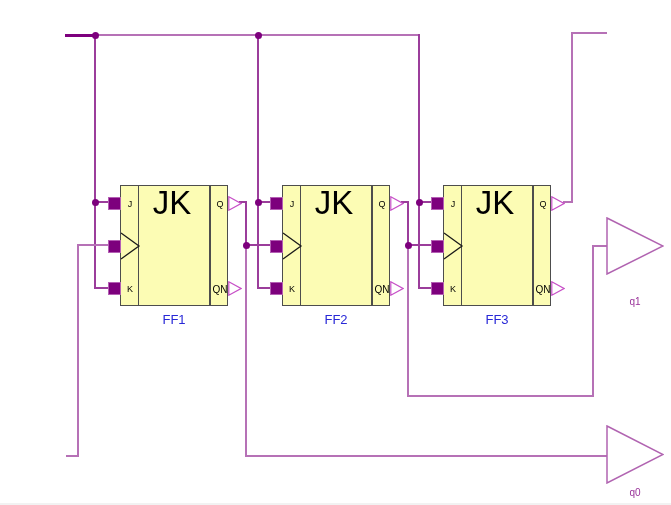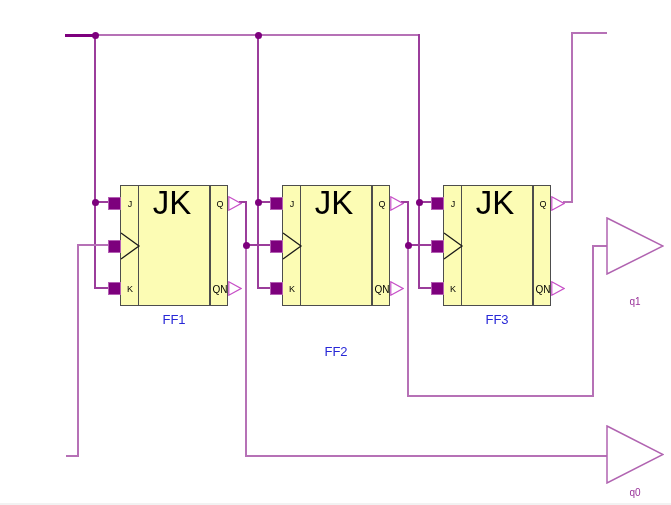--- a/index.html
+++ b/index.html
@@ -121,21 +121,21 @@
       <div class="pin-sq" style="left: -13px; top: 11px; background: rgb(125, 0, 125); border: 1px solid rgb(180, 95, 180);"></div>
       <div class="pin-sq" style="left: -13px; top: 54px; background: rgb(125, 0, 125); border: 1px solid rgb(180, 95, 180);"></div>
       <div class="pin-sq" style="left: -13px; top: 96px; background: rgb(125, 0, 125); border: 1px solid rgb(180, 95, 180);"></div>
       <svg class="mini-out" style="left:106.5px; top:10px;" viewBox="0 0 14 15">
         <polygon points="0.8,0.8 13,7.5 0.8,14.2" fill="#ffffff" stroke="#C750C7" stroke-width="1.2"></polygon>
       </svg>
       <svg class="mini-out" style="left:106.5px; top:95px;" viewBox="0 0 14 15">
         <polygon points="0.8,0.8 13,7.5 0.8,14.2" fill="#ffffff" stroke="#C750C7" stroke-width="1.2"></polygon>
       </svg>
     </div>
-    <div class="ff-label" style="color: rgb(40, 40, 215); margin-top: 32px;">FF2</div>
+    <div class="ff-label" style="color: rgb(40, 40, 215);">FF2</div>
   </div>
 
   <div class="ff" style="left: 443px; top: 185px; width: 108px; height: 121px;">
     <div class="ff-body" style="background: rgb(252, 252, 180); border: 1.5px solid rgb(77, 77, 77);">
       <div class="ff-divider dl" style="background: rgb(77, 77, 77); left: 16.5px;"></div>
       <div class="ff-divider dr" style="background: rgb(77, 77, 77); right: 16.5px;"></div>
       <div class="ff-title">JK</div>
       <span class="pin-label" style="left:9px; top:17.5px;">J</span>
       <span class="pin-label" style="left:9px; top:102.5px;">K</span>
       <span class="pin-label" style="left:99px; top:17.5px;">Q</span>

